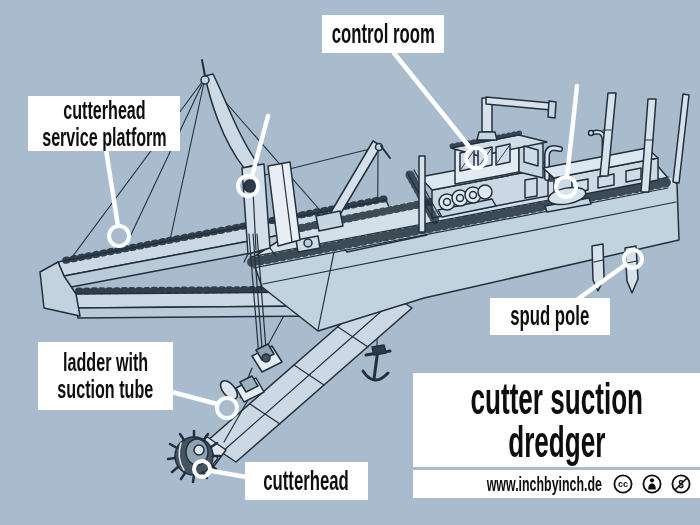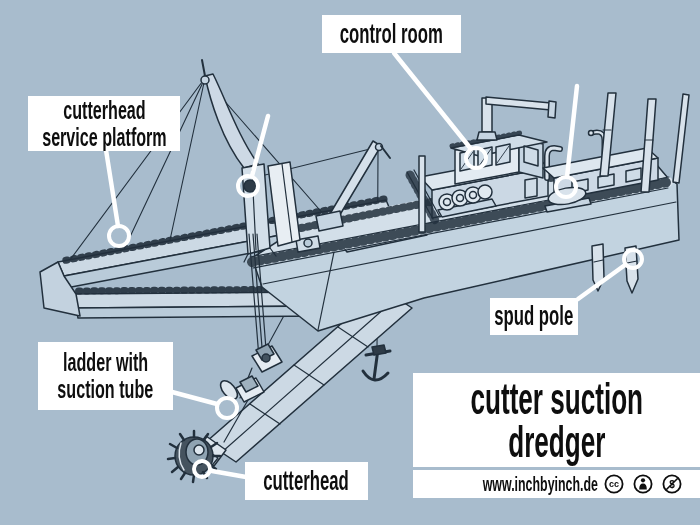--- a/index.html
+++ b/index.html
@@ -10,22 +10,22 @@
            align-items:center;justify-content:center;font-weight:bold;z-index:5;}
   .callout .ln{display:inline-block;transform:scaleX(0.62);transform-origin:50% 50%;
                white-space:nowrap;line-height:1.0;}
   .one .ln{font-size:27px;}
   .two .ln{font-size:26px;line-height:27px;}
   .titlebox{position:absolute;left:413px;top:373px;width:287px;height:94px;background:#ffffff;
             color:#0e0e0e;display:flex;flex-direction:column;align-items:center;justify-content:center;z-index:5;}
   .titlebox .ln{display:inline-block;transform:scaleX(0.58);transform-origin:50% 50%;
                 white-space:nowrap;font-weight:bold;font-size:45px;line-height:43px;}
   .sitebar{position:absolute;left:413px;top:470px;width:287px;height:28px;background:#ffffff;
-           color:#0e0e0e;display:flex;align-items:center;justify-content:flex-end;gap:2px;
-           padding:12px;box-sizing:border-box;z-index:5;}
+           color:#0e0e0e;display:flex;align-items:center;justify-content:space-between;gap:2px;
+           padding:3px;box-sizing:border-box;z-index:5;}
   .sitebar .site{display:inline-block;transform:scaleX(0.62);transform-origin:100% 50%;
                  font-weight:bold;font-size:20px;white-space:nowrap;margin-right:4px;}
   .lic{display:flex;align-items:center;gap:9px;margin-right:6px;}
   .lic svg{display:block;}
 </style>
 </head>
 <body>
 
 <div class="scene">
 
@@ -217,32 +217,32 @@
           <circle cx="248" cy="186" r="10"></circle>
           <circle cx="119" cy="236" r="10"></circle>
           <circle cx="633" cy="259" r="9"></circle>
           <circle cx="227" cy="408" r="10"></circle>
           <circle cx="202" cy="469" r="8"></circle>
         </g>
       </g>
     </g>
   </svg>
 
-  <div class="callout one" style="left:322px;top:15px;width:139px;height:38px;">
+  <div class="callout one" style="left:322px;top:15px;width:122px;height:38px;">
     <span class="ln">control room</span>
   </div>
 
 
 
   <div class="callout two" style="left:28px;top:96px;width:152px;height:55px;">
     <span class="ln">cutterhead</span>
     <span class="ln">service platform</span>
   </div>
 
-  <div class="callout one" style="left:490px;top:298px;width:88px;height:37px;">
+  <div class="callout one" style="left:490px;top:298px;width:120px;height:37px;">
     <span class="ln">spud pole</span>
   </div>
 
   <div class="callout two" style="left:38px;top:342px;width:135px;height:68px;">
     <span class="ln">ladder with</span>
     <span class="ln">suction tube</span>
   </div>
 
   <div class="callout one" style="left:245px;top:462px;width:123px;height:38px;">
     <span class="ln">cutterhead</span>

